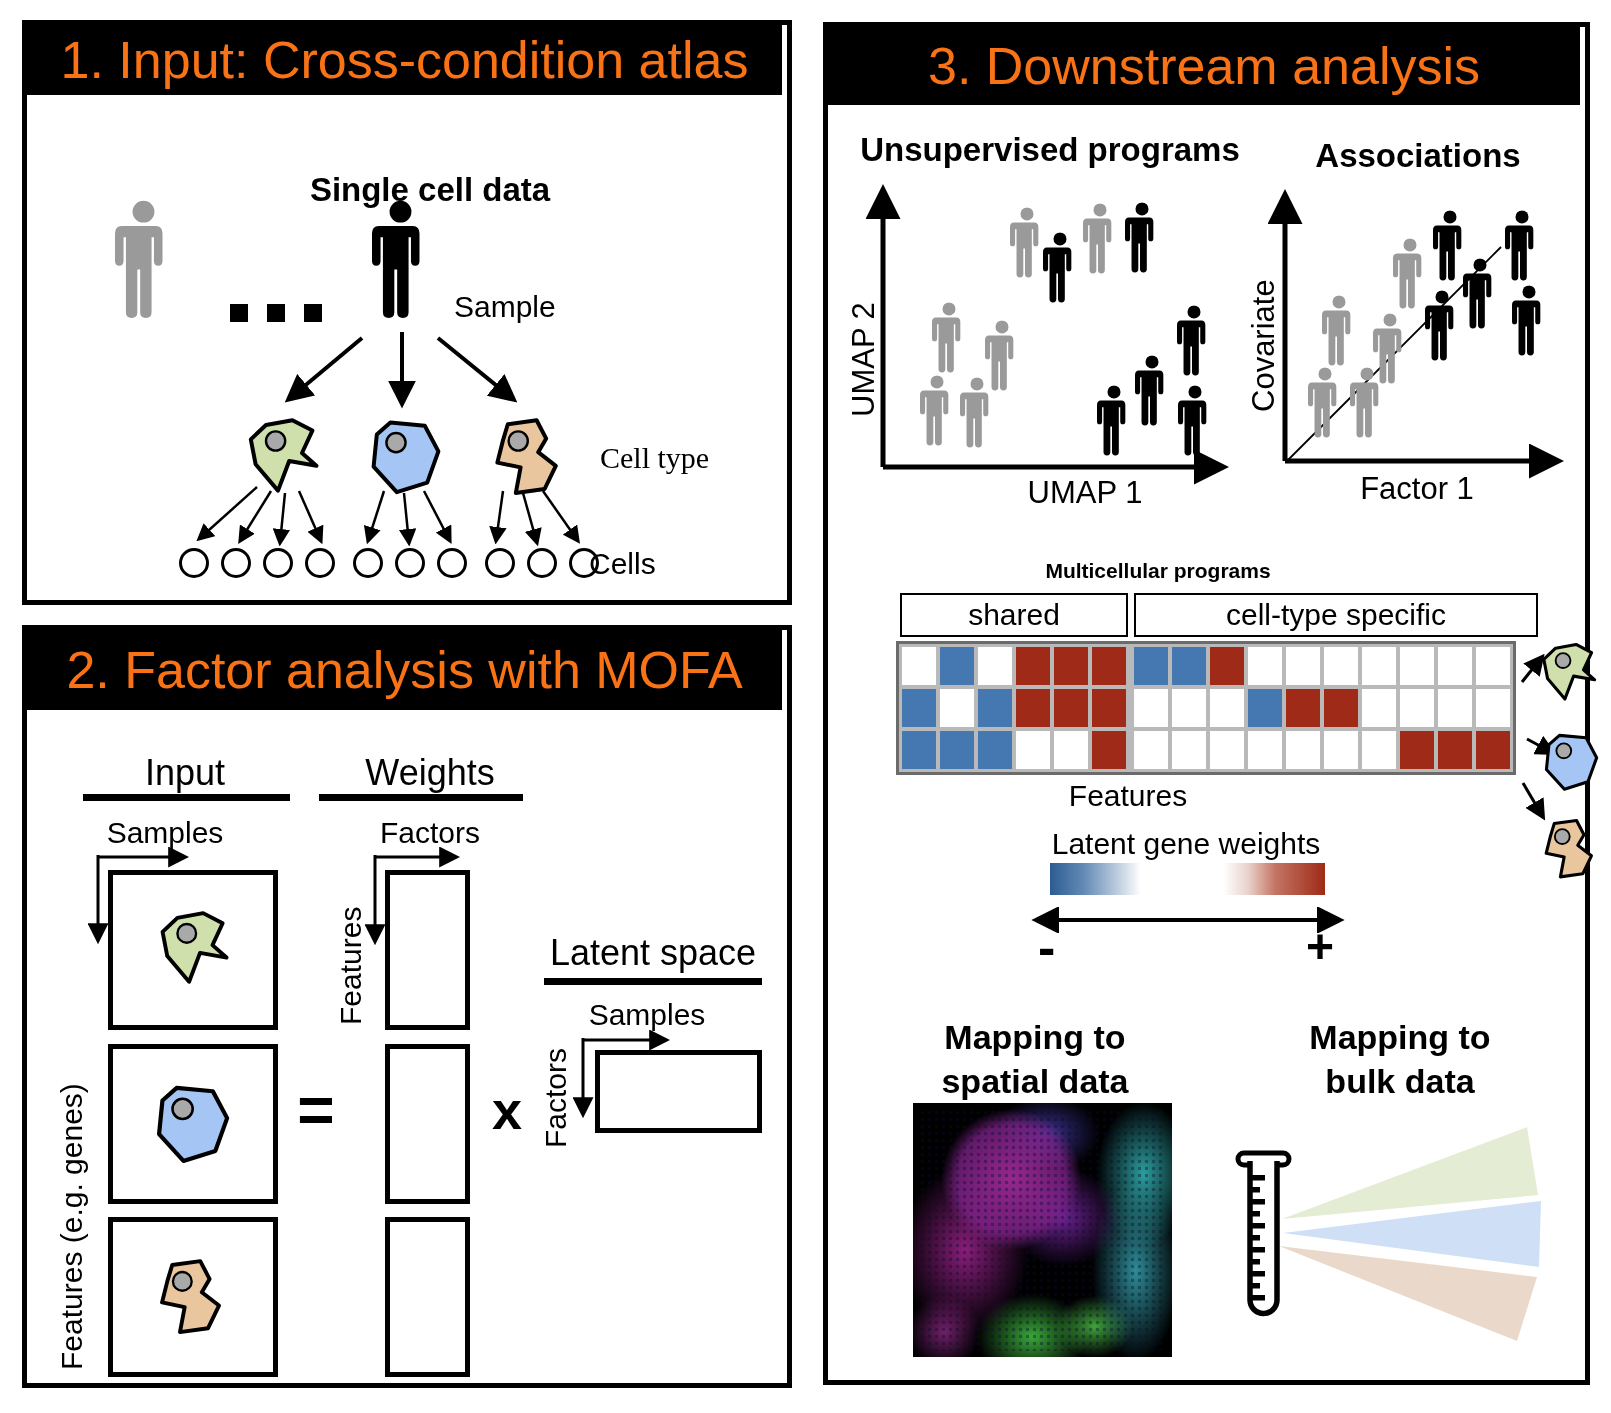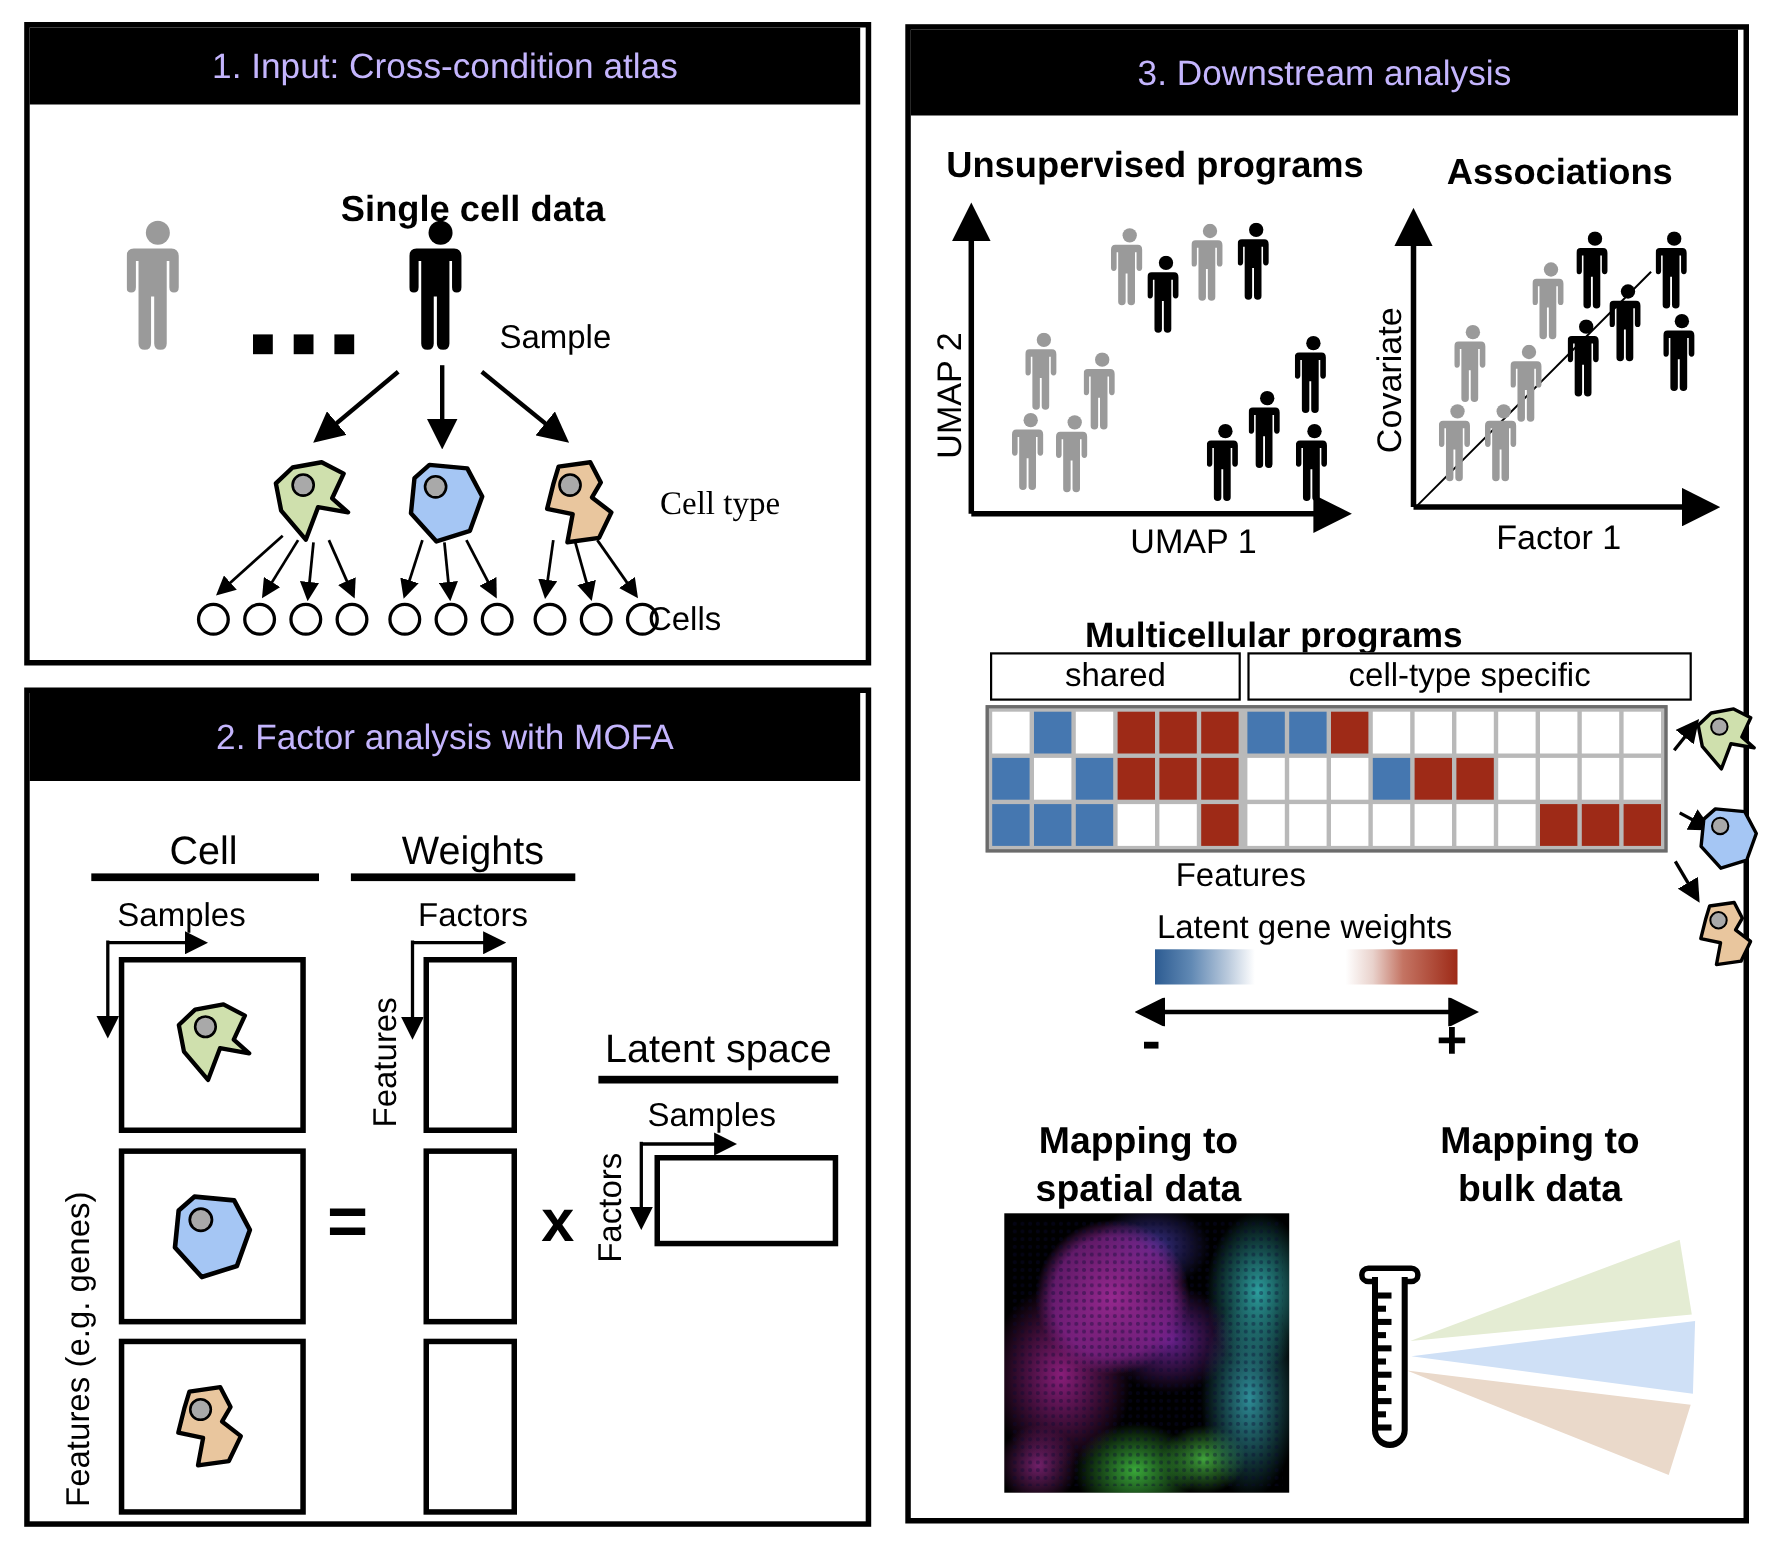--- a/index.html
+++ b/index.html
@@ -2,22 +2,22 @@
 <html><head>
 <meta charset="utf-8">
 <style>
   html,body{margin:0;padding:0;background:#ffffff;}
   .canvas{position:relative;width:1611px;height:1413px;background:#fff;
           font-family:"Liberation Sans", sans-serif;color:#000;overflow:hidden;}
   .panel{position:absolute;border:5px solid #000;background:#fff;box-sizing:border-box;}
   #p1{left:22px;top:20px;width:770px;height:585px;}
   #p2{left:22px;top:625px;width:770px;height:763px;}
   #p3{left:823px;top:22px;width:767px;height:1363px;}
-  .phead{position:absolute;left:0;top:0;right:5px;background:#000;color:#c4b5fd;
-         display:flex;align-items:center;justify-content:center;font-size:32px;}
+  .phead{position:absolute;left:0;top:0;right:5px;background:#000;color:#f97316;
+         display:flex;align-items:center;justify-content:center;font-size:52px;}
   #p1 .phead{height:70px;}
   #p2 .phead{height:80px;}
   #p3 .phead{height:78px;}
   .abs{position:absolute;}
   .bold{font-weight:bold;}
   .ctr{text-align:center;}
   .lbl{font-size:30px;white-space:nowrap;}
   .big-title{font-size:33px;font-weight:bold;white-space:nowrap;transform:translateX(-50%);}
   .rot{writing-mode:vertical-rl;transform:rotate(180deg);}
   .person{position:absolute;display:block;}
@@ -145,21 +145,21 @@
         <div class="circ"></div>
       </div>
     <div class="abs lbl" style="left:562px;top:522px;">Cells</div>
   </section>
 
   <section class="panel" id="p2">
     <header class="phead">
       <span>2. Factor analysis with MOFA</span>
     </header>
 
-    <div class="abs lbl" style="left:158px;top:122px;transform:translateX(-50%);font-size:36px;">Cell</div>
+    <div class="abs lbl" style="left:158px;top:122px;transform:translateX(-50%);font-size:36px;">Input</div>
     <div class="rule" style="left:56px;top:164px;width:207px;"></div>
     <div class="abs lbl" style="left:138px;top:186px;transform:translateX(-50%);">Samples</div>
     <div class="abs lbl rot" style="left:28px;top:240px;height:500px;display:flex;align-items:center;">Features (e.g. genes)</div>
 
     <div class="abs lbl" style="left:403px;top:122px;transform:translateX(-50%);font-size:36px;">Weights</div>
     <div class="rule" style="left:292px;top:164px;width:204px;"></div>
     <div class="abs lbl" style="left:403px;top:186px;transform:translateX(-50%);">Factors</div>
     <div class="abs lbl rot" style="left:307px;top:235px;height:160px;display:flex;align-items:center;">Features</div>
 
     <svg class="abs" style="left:0;top:0;width:770px;height:763px;pointer-events:none;">
@@ -285,21 +285,21 @@
           <use href="#person" xlink:href="#person"></use>
         </svg>
         <svg viewBox="0 0 60 130" class="person mini-person" style="left: 167px; top: 123px; color: rgb(0, 0, 0);">
           <use href="#person" xlink:href="#person"></use>
         </svg>
         <svg viewBox="0 0 60 130" class="person mini-person" style="left: 254px; top: 118px; color: rgb(0, 0, 0);">
           <use href="#person" xlink:href="#person"></use>
         </svg>
       </div>
 
-    <div class="abs big-title" style="left:330px;top:532px;font-size:32px;">Multicellular programs</div>
+    <div class="abs big-title" style="left:330px;top:532px;font-size:21px;">Multicellular programs</div>
     <div class="tag-box" style="left:72px;top:566px;width:228px;">
       <span>shared</span>
     </div>
     <div class="tag-box" style="left:306px;top:566px;width:404px;">
       <span>cell-type specific</span>
     </div>
     <div id="heatmap">
       <div class="hm-grid" id="hm-shared">
           <div class="hm-cell" style="background: rgb(255, 255, 255);"></div>
           <div class="hm-cell" style="background: rgb(69, 119, 176);"></div>

